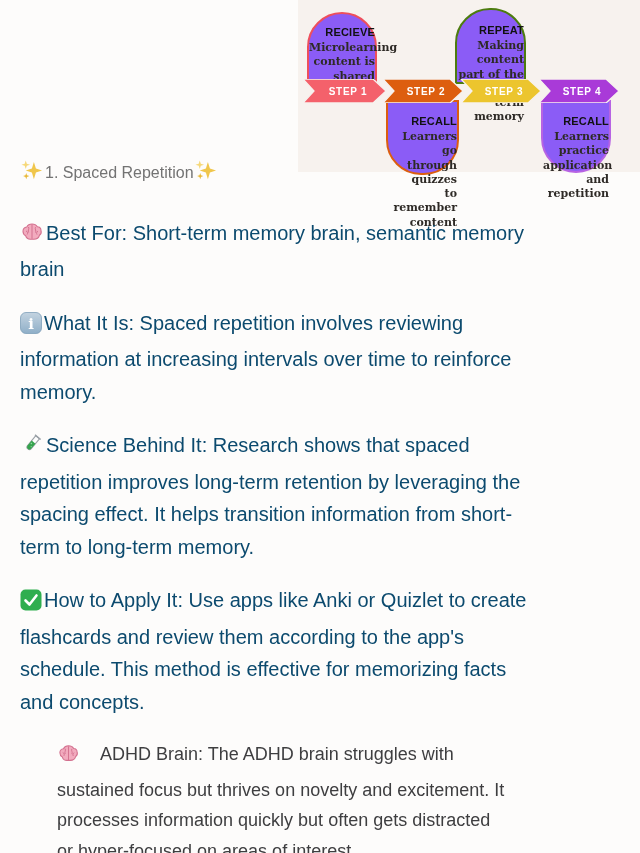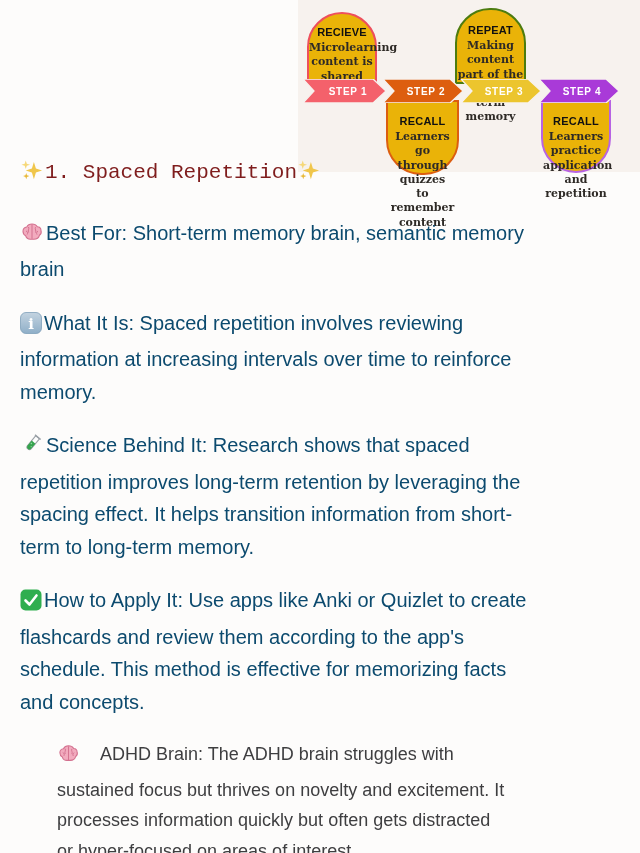--- a/index.html
+++ b/index.html
@@ -11,21 +11,21 @@
     color:#1d1d1f;
     overflow:hidden;
   }
 
   
   .infographic {
     position:absolute; left:298px; top:0; width:342px; height:172px;
     background:#f7f2ee;
   }
   .arch {
-    position:absolute; background:#eab308; text-align:center;
+    position:absolute; background:#8b5cf6; text-align:right;
   }
   .arch.top    { border-radius:35px 35px 0 0; }
   .arch.bottom { border-radius:0 0 35px 35px; }
   .arch-recieve { left:9px;   top:12px;  width:70px; height:72px; border:2px solid #ee4f5c; padding-top:12px; }
   .arch-repeat  { left:157px; top:8px;   width:71px; height:76px; border:2px solid #4d7c0f; padding-top:14px; }
   .arch-recall  { left:88px;  top:100px; width:73px; height:75px; border:2px solid #dc5e10; padding-top:13px; }
   .arch-retain  { left:243px; top:100px; width:70px; height:73px; border:2px solid #b763e3; padding-top:13px; }
   .arch-title {
     font-weight:bold; font-size:11px; letter-spacing:0.2px; color:#111;
     font-family:"Liberation Sans","DejaVu Sans",sans-serif;
@@ -40,21 +40,21 @@
     font-family:"Liberation Sans","DejaVu Sans",sans-serif;
     font-weight:bold; font-size:10px; letter-spacing:0.7px; fill:#ffffff;
   }
 
   
   .content {
     position:absolute; left:0; top:0; width:640px;
     padding:157px 18px 0 20px;
   }
   .page-title {
-    font-size:21px; line-height:32.5px; margin-bottom:23px; color:#7f1d1d;font-family:Liberation Mono, monospace;
+    font-size:16px; line-height:32.5px; margin-bottom:23px; color:#737373;
   }
   .para {
     font-size:20px; line-height:32.5px; margin-bottom:21px; color:#0c4a6e;
   }
   .ptext { white-space:pre-line; }
   .icon { display:inline-block; vertical-align:-4px; margin-right:2px; }
   .adhd-note {
     margin:1px 40px 0 37px;
     font-size:18px; line-height:30.5px; color:#3e3e40;
   }

